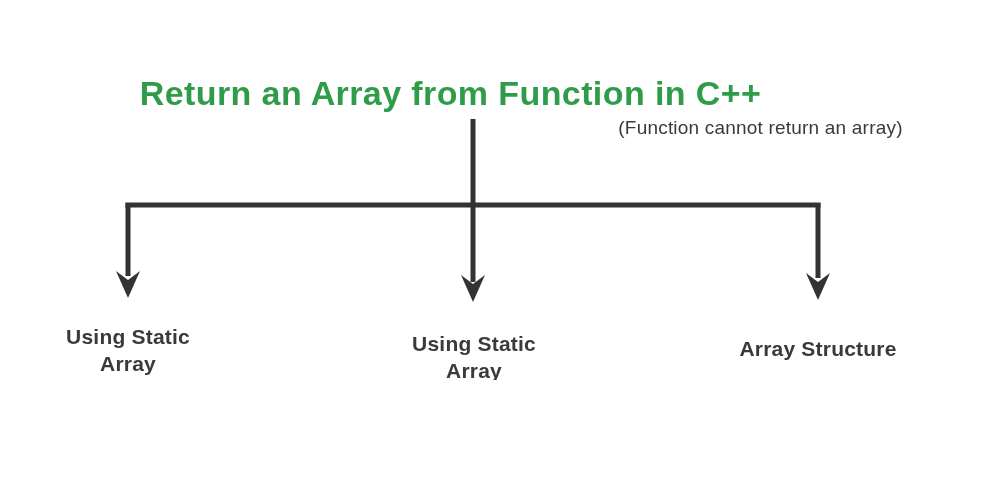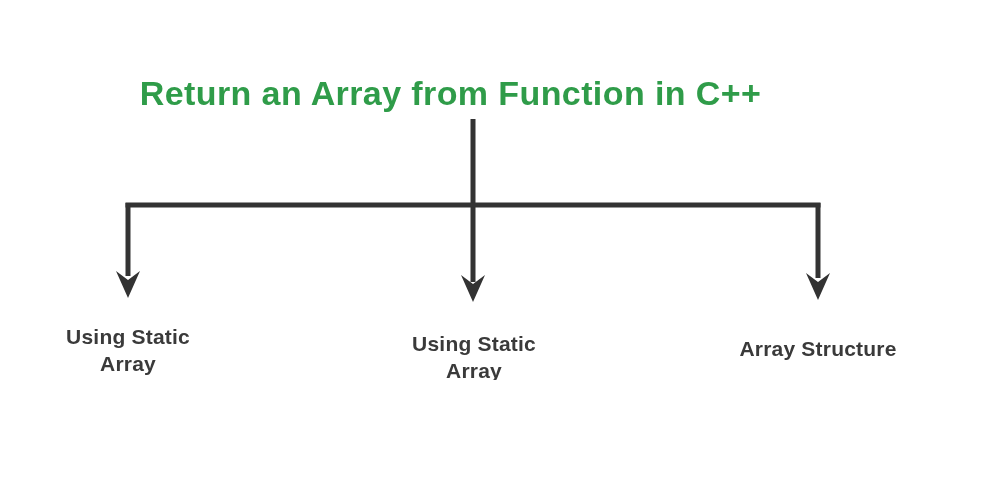--- a/index.html
+++ b/index.html
@@ -73,20 +73,21 @@
   .branch-label.b1 { left: 366px; top: 330px; width: 200px; }
   .branch-label.b2 { left: 700px; top: 335px; width: 220px; }
 </style>
 </head>
 <body>
 
 <div class="canvas">
 
   <h1 class="title">Return an Array from Function in C++</h1>
 
+  <div class="subtitle">(Function cannot return an array)</div>
 
   <svg class="connectors" viewBox="0 0 1000 500" aria-hidden="true">
 
     <path class="line" d="M465,119 V282"></path>
 
     <path class="line" d="M117.5,205 H812.5"></path>
 
     <path class="line" d="M120,203 V276"></path>
 
     <path class="line" d="M810,203 V278"></path>

